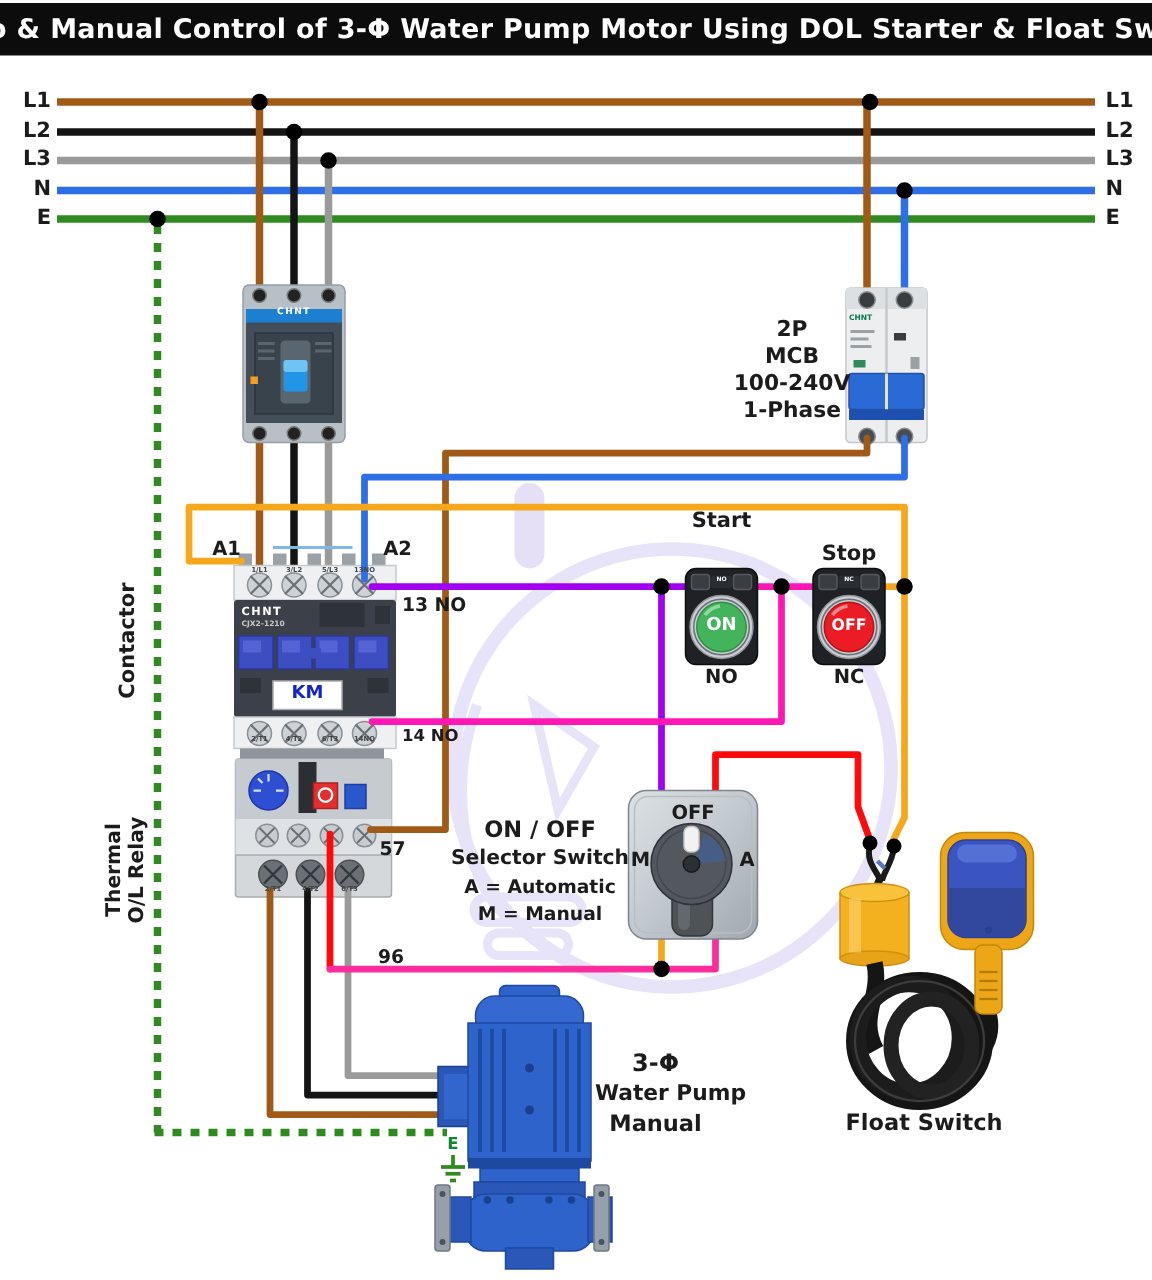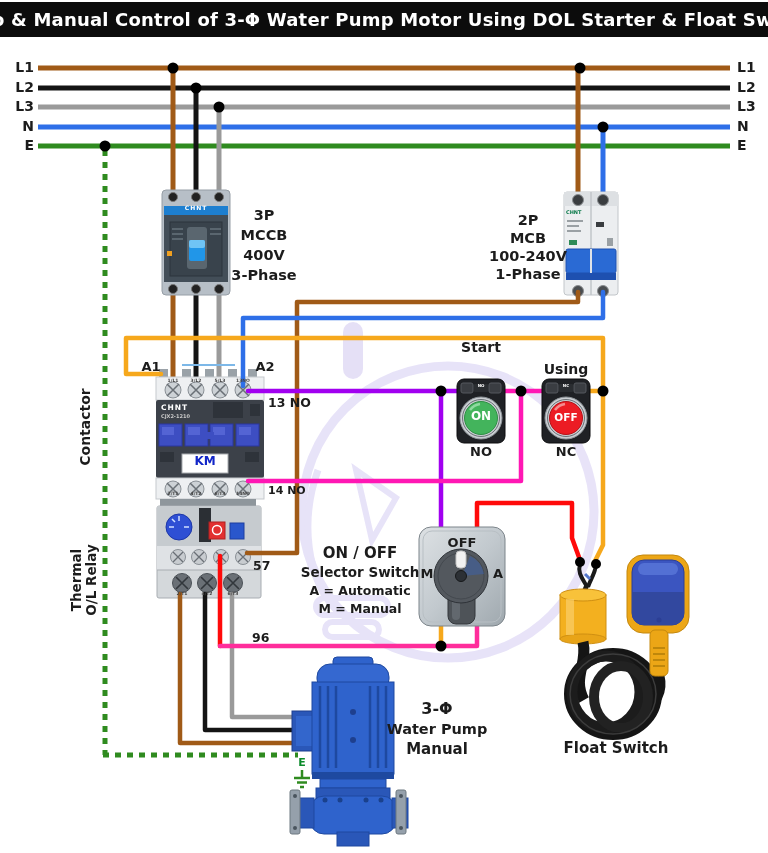--- a/index.html
+++ b/index.html
@@ -347,26 +347,20 @@
   <div class="lbl" style="left:6px;top:99px;width:28px;text-align:right;font-size:14px">L3</div>
   <div class="lbl" style="left:6px;top:119px;width:28px;text-align:right;font-size:14px">N</div>
   <div class="lbl" style="left:6px;top:138px;width:28px;text-align:right;font-size:14px">E</div>
 
   <div class="lbl" style="left:737px;top:60px;font-size:14px">L1</div>
   <div class="lbl" style="left:737px;top:80px;font-size:14px">L2</div>
   <div class="lbl" style="left:737px;top:99px;font-size:14px">L3</div>
   <div class="lbl" style="left:737px;top:119px;font-size:14px">N</div>
   <div class="lbl" style="left:737px;top:138px;font-size:14px">E</div>
 
-  <div class="lbl" style="left:221px;top:205px;width:86px;text-align:center;font-size:14.5px;line-height:20px">
-    <div>3P</div>
-    <div>MCCB</div>
-    <div>400V</div>
-    <div>3-Phase</div>
-  </div>
   <div class="lbl c white" style="left:196px;top:204.5px;font-size:6px;letter-spacing:1px">CHNT</div>
 
   <div class="lbl" style="left:482px;top:211px;width:92px;text-align:center;font-size:14.5px;line-height:18px">
     <div>2P</div>
     <div>MCB</div>
     <div>100-240V</div>
     <div>1-Phase</div>
   </div>
   <div class="lbl" style="left:566px;top:210px;font-size:5px;color:#0a7a4a">CHNT</div>
 
@@ -395,33 +389,33 @@
   <div class="lbl" style="left:253px;top:559px;font-size:12.5px">57</div>
   <div class="lbl" style="left:252px;top:631px;font-size:12.5px">96</div>
   <div class="lbl c tiny" style="left:182px;top:592px">2/T1</div>
   <div class="lbl c tiny" style="left:207px;top:592px">4/T2</div>
   <div class="lbl c tiny" style="left:233px;top:592px">6/T3</div>
 
   <div class="lbl c" style="left:481px;top:340px;font-size:14px">Start</div>
   <div class="lbl c white" style="left:481px;top:384px;font-size:4px">NO</div>
   <div class="lbl c white" style="left:481px;top:410px;font-size:12px">ON</div>
   <div class="lbl c" style="left:481px;top:445px;font-size:13px">NO</div>
-  <div class="lbl c" style="left:566px;top:362px;font-size:14px">Using</div>
+  <div class="lbl c" style="left:566px;top:362px;font-size:14px">Stop</div>
   <div class="lbl c white" style="left:566px;top:384px;font-size:4px">NC</div>
   <div class="lbl c white" style="left:566px;top:412px;font-size:10.5px">OFF</div>
   <div class="lbl c" style="left:566px;top:445px;font-size:13px">NC</div>
 
   <div class="lbl c" style="left:462px;top:536px;font-size:13px">OFF</div>
   <div class="lbl c" style="left:427px;top:567px;font-size:13px">M</div>
   <div class="lbl c" style="left:498px;top:567px;font-size:13px">A</div>
   <div class="lbl c" style="left:360px;top:545px;font-size:15px">ON / OFF</div>
   <div class="lbl c" style="left:360px;top:565px;font-size:13.5px">Selector Switch</div>
   <div class="lbl c" style="left:360px;top:584px;font-size:12.5px">A = Automatic</div>
   <div class="lbl c" style="left:360px;top:602px;font-size:12.5px">M = Manual</div>
 
   <div class="lbl c" style="left:616px;top:740px;font-size:15px">Float Switch</div>
 
   <div class="lbl c" style="left:437px;top:700px;font-size:16px">3-Φ</div>
-  <div class="lbl c" style="left:437px;top:722px;font-size:14.5px">Water Pump</div>
+  <div class="lbl c" style="left:447px;top:722px;font-size:14.5px">Water Pump</div>
   <div class="lbl c" style="left:437px;top:741px;font-size:15px">Manual</div>
   <div class="lbl c green" style="left:302px;top:757px;font-size:11px">E</div>
 
 </div>
 
 </body></html>

